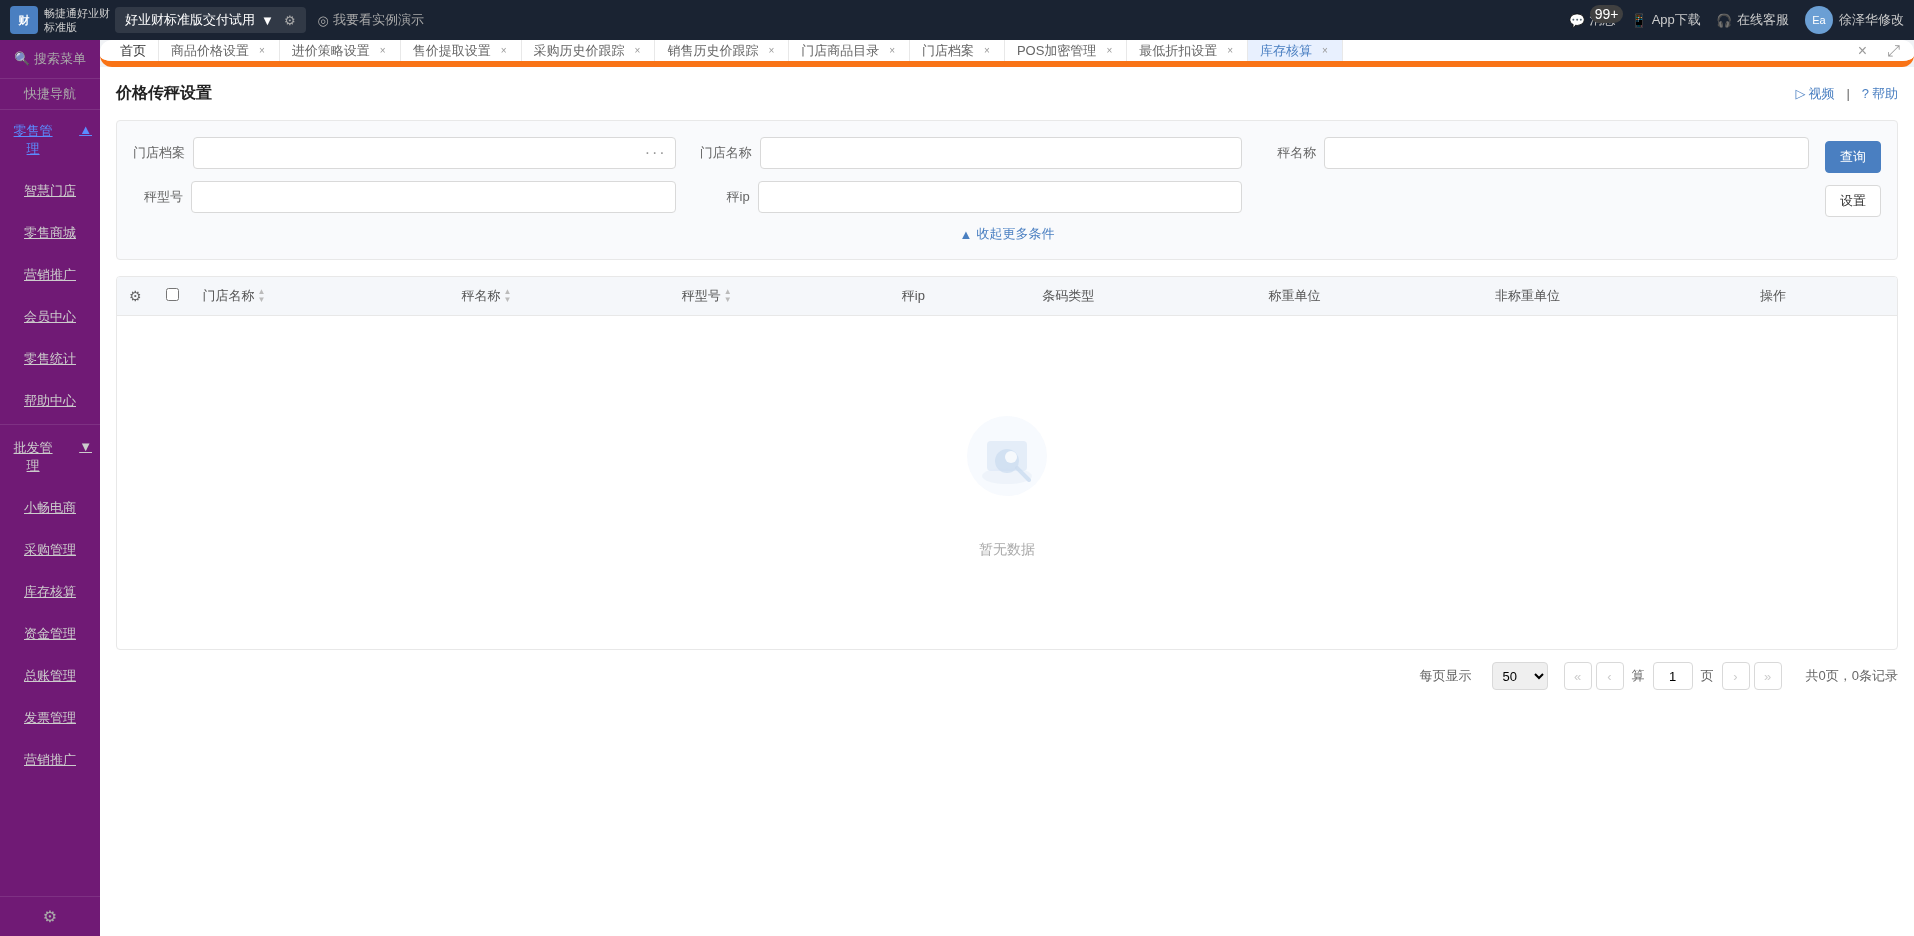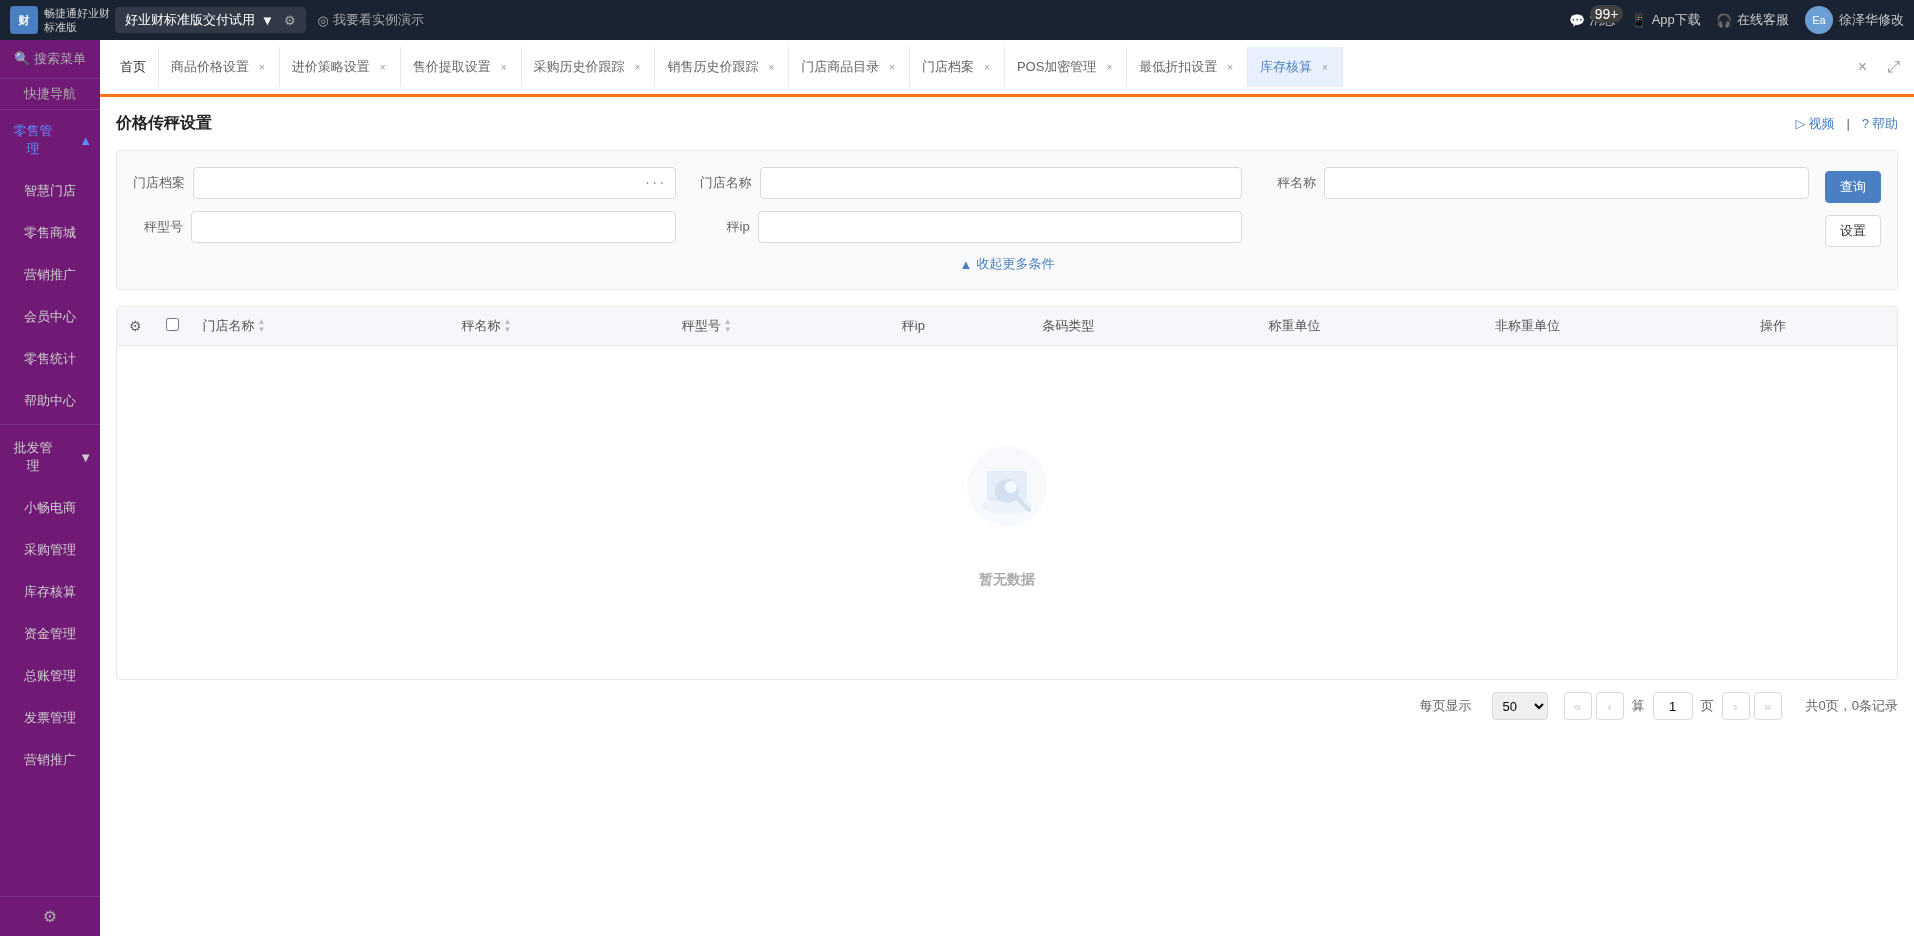--- a/index.html
+++ b/index.html
@@ -18,31 +18,31 @@
     .badge { background: #404040; color: #fff; font-size: 14px; border-radius: 10px; padding: 1px 5px; position: absolute; top: -6px; right: -8px; }
     .user-avatar { width: 28px; height: 28px; background: #6b9fd4; border-radius: 50%; display: flex; align-items: center; justify-content: center; font-size: 11px; color: #fff; }
 
     
     .main-layout { display: flex; flex: 1; overflow: hidden; }
 
     
     .sidebar { width: 100px; background: #701a75; color: #ccc; display: flex; flex-direction: column; flex-shrink: 0; overflow-y: auto; }
     .sidebar-search { padding: 10px 8px; border-bottom: 1px solid rgba(255,255,255,0.1); text-align: center; cursor: pointer; font-size: 13px; color: #aaa; }
     .sidebar-nav { padding: 6px 8px; border-bottom: 1px solid rgba(255,255,255,0.1); text-align: center; cursor: pointer; font-size: 13px; color: #aaa; }
-    .sidebar-item { padding: 12px 8px; text-align: center; cursor: pointer; font-size: 13px; color: #ccc; display: flex; align-items: center; justify-content: center; gap: 21px; }
+    .sidebar-item { padding: 12px 8px; text-align: center; cursor: pointer; font-size: 13px; color: #ccc; display: flex; justify-content: center; gap: 21px; text-decoration: underline; }
     .sidebar-item.active { color: #5b8cff; }
     .sidebar-divider { height: 1px; background: rgba(255,255,255,0.1); margin: 2px 0; }
     .sidebar-bottom { margin-top: auto; padding: 10px 0; border-top: 1px solid rgba(255,255,255,0.1); text-align: center; }
     .sidebar-settings-icon { font-size: 16px; color: #aaa; cursor: pointer; }
 
     
     .content-area { flex: 1; display: flex; flex-direction: column; overflow: hidden; }
 
     
-    .tab-bar { background: #fff; border-bottom: 3px solid #f97316; display: flex; align-items: center; height: 57px; padding: 0 8px; flex-shrink: 0; overflow-x: auto; }
+    .tab-bar { background: #fff; border-bottom: 6px solid #f97316; display: flex; align-items: center; height: 27px; padding: 0 8px; flex-shrink: 0; overflow-x: auto; border-radius: 12px; }
     .tab-bar::-webkit-scrollbar { height: 3px; }
     .tab { display: flex; align-items: center; gap: 4px; padding: 0 12px; height: 40px; cursor: pointer; font-size: 13px; color: #666; white-space: nowrap; border-right: 1px solid #e8e8e8; flex-shrink: 0; }
     .tab.home { font-weight: 500; color: #333; }
     .tab.active { color: #4a7fc1; background: #e8f0fe; font-weight: 500; }
     .tab-close { font-size: 10px; color: #999; margin-left: 4px; padding: 1px 2px; border-radius: 2px; }
     .tab-bar-end { margin-left: auto; display: flex; align-items: center; gap: 8px; padding-left: 8px; flex-shrink: 0; }
     .tab-bar-btn { font-size: 16px; color: #999; cursor: pointer; padding: 2px 6px; }
 
     
     .page-content { flex: 1; overflow-y: auto; padding: 16px; background: #fff; }
@@ -68,21 +68,21 @@
     .filter-select-btn { display: flex; align-items: center; justify-content: space-between; flex: 1; height: 32px; border: 1px solid #d9d9d9; border-radius: 4px; padding: 0 8px; font-size: 13px; background: #fff; cursor: pointer; color: #999; }
     .filter-select-btn .dots { color: #999; font-size: 16px; letter-spacing: 2px; }
     .collapse-row { display: flex; align-items: center; justify-content: center; margin-top: 8px; }
     .collapse-btn { display: flex; align-items: center; gap: 4px; color: #4a7fc1; cursor: pointer; font-size: 13px; background: none; border: none; }
 
     
     .table-container { border: 1px solid #e8e8e8; border-radius: 4px; overflow: hidden; }
     table { width: 100%; border-collapse: collapse; }
     thead tr { background: #f5f7fa; }
     thead th { padding: 10px 12px; text-align: left; font-size: 13px; font-weight: 500; color: #555; border-bottom: 1px solid #e8e8e8; white-space: nowrap; }
-    tbody tr { border-bottom: 1px solid #f0f0f0; font-weight: bold; }
+    tbody tr { border-bottom: 1px solid #f0f0f0; }
     tbody tr:last-child { border-bottom: none; }
     tbody td { padding: 10px 12px; font-size: 13px; color: #333; }
     .th-sort { display: inline-flex; align-items: center; gap: 3px; cursor: pointer; }
     .sort-arrows { display: flex; flex-direction: column; font-size: 8px; color: #bbb; line-height: 1; }
 
     
     .empty-state { text-align: center; padding: 80px 20px; color: #999; }
     .empty-icon { font-size: 80px; margin-bottom: 16px; opacity: 0.4; }
     .empty-text { font-size: 14px; color: #aaa; }
 

